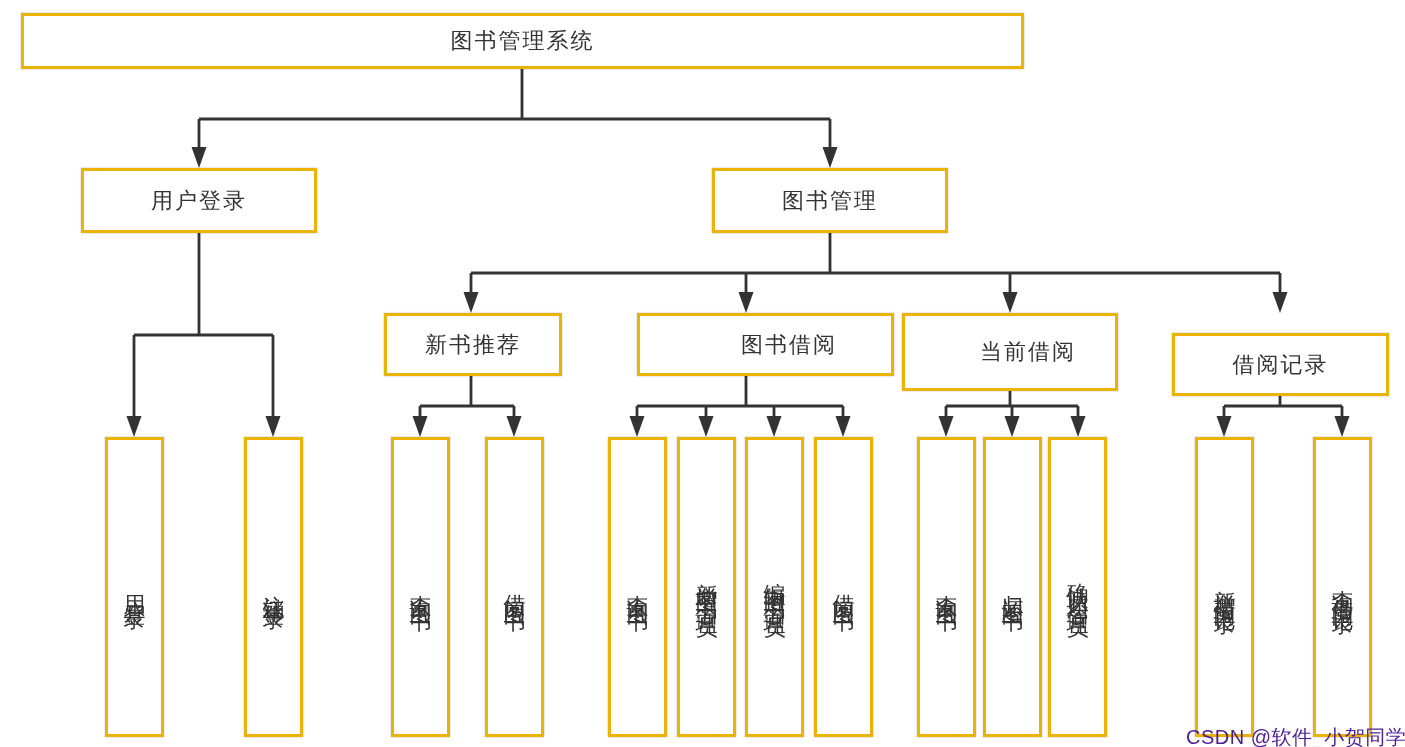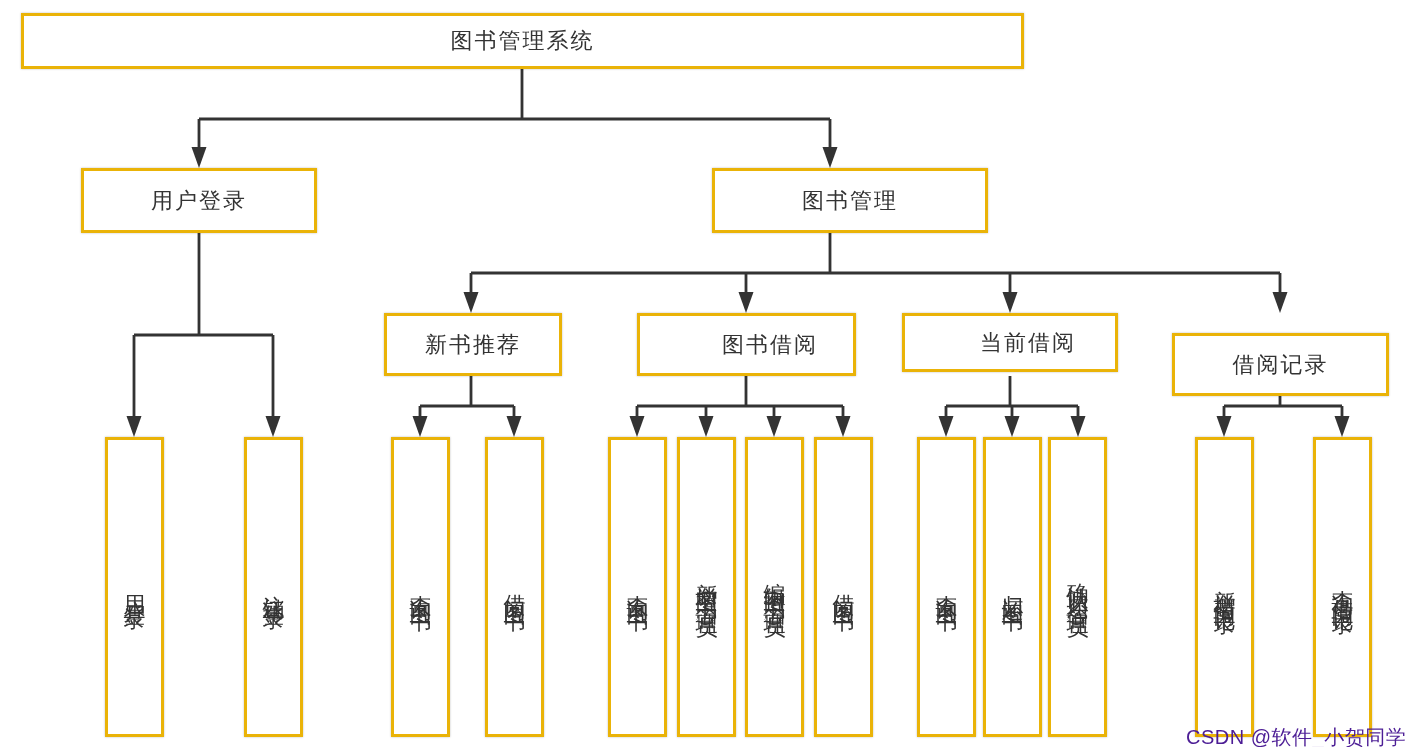--- a/index.html
+++ b/index.html
@@ -39,24 +39,24 @@
     writing-mode: vertical-rl;
     text-orientation: mixed;
     font-size: 22px;
     letter-spacing: 5px;
     line-height: 1;
     white-space: nowrap;
   }
   
   #n-root          { left: 21px;   top: 13px;  width: 1003px; height: 56px; }
   #n-user-login    { left: 81px;   top: 168px; width: 236px;  height: 65px; }
-  #n-book-mgmt     { left: 712px;  top: 168px; width: 276px;  height: 65px; }
+  #n-book-mgmt     { left: 712px;  top: 168px; width: 236px;  height: 65px; }
   #n-new-book      { left: 384px;  top: 313px; width: 178px;  height: 63px; }
-  #n-book-borrow   { left: 637px;  top: 313px; width: 219px;  height: 63px; padding-left: 47px; }
-  #n-current-borrow{ left: 902px;  top: 313px; width: 216px;  height: 59px; padding-left: 36px; }
+  #n-book-borrow   { left: 637px;  top: 313px; width: 257px;  height: 63px; padding-left: 47px; }
+  #n-current-borrow{ left: 902px;  top: 313px; width: 216px;  height: 78px; padding-left: 36px; }
   #n-borrow-record { left: 1172px; top: 313px; width: 217px;  height: 63px; margin-top: 20px; }
   
   .vnode { top: 437px; width: 59px; height: 300px; }
   #l-user-login { left: 105px; }
   #l-logout     { left: 244px; }
   #l-nb-query   { left: 391px; }
   #l-nb-borrow  { left: 485px; }
   #l-bb-query   { left: 608px; }
   #l-bb-add     { left: 677px; }
   #l-bb-edit    { left: 745px; }

